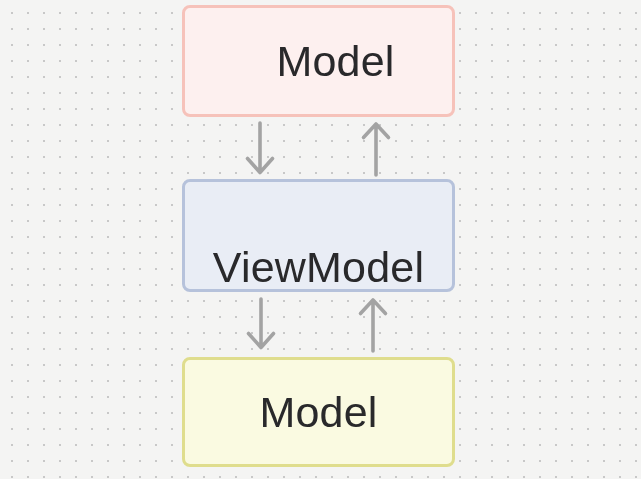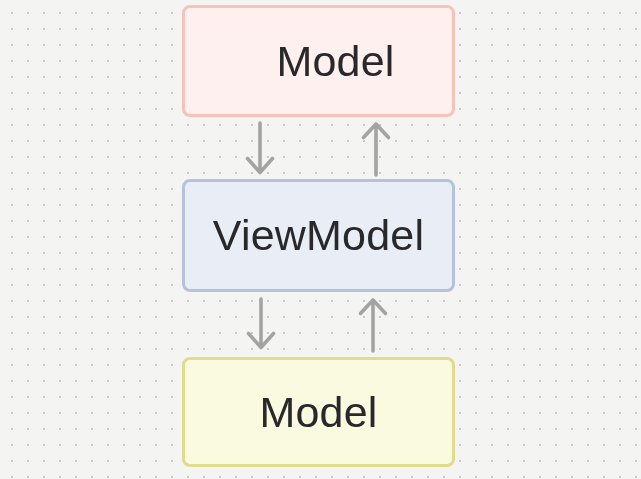--- a/index.html
+++ b/index.html
@@ -21,21 +21,21 @@
     left: 182px;
     width: 273px;
     box-sizing: border-box;
     border: 3px solid;
     border-radius: 8px;
     display: flex;
     align-items: center;
     justify-content: center;
   }
   .node-model     { top: 5px;   height: 112px; background: #fdf0ef; border-color: #f6c2ba; }
-  .node-viewmodel { top: 179px; height: 113px; background: #e9edf5; border-color: #b6c2db; }
+  .node-viewmodel { top: 179px; height: 113px; background: #e9edf5; border-color: #b6c2db; align-items: flex-end; }
   .node-view      { top: 357px; height: 110px; background: #fafae1; border-color: #dfdd8d; }
 
   .node-label {
     font-size: 43px;
     line-height: 1;
     color: #29292b;
     letter-spacing: 0.2px;
     user-select: none;
   }
 

